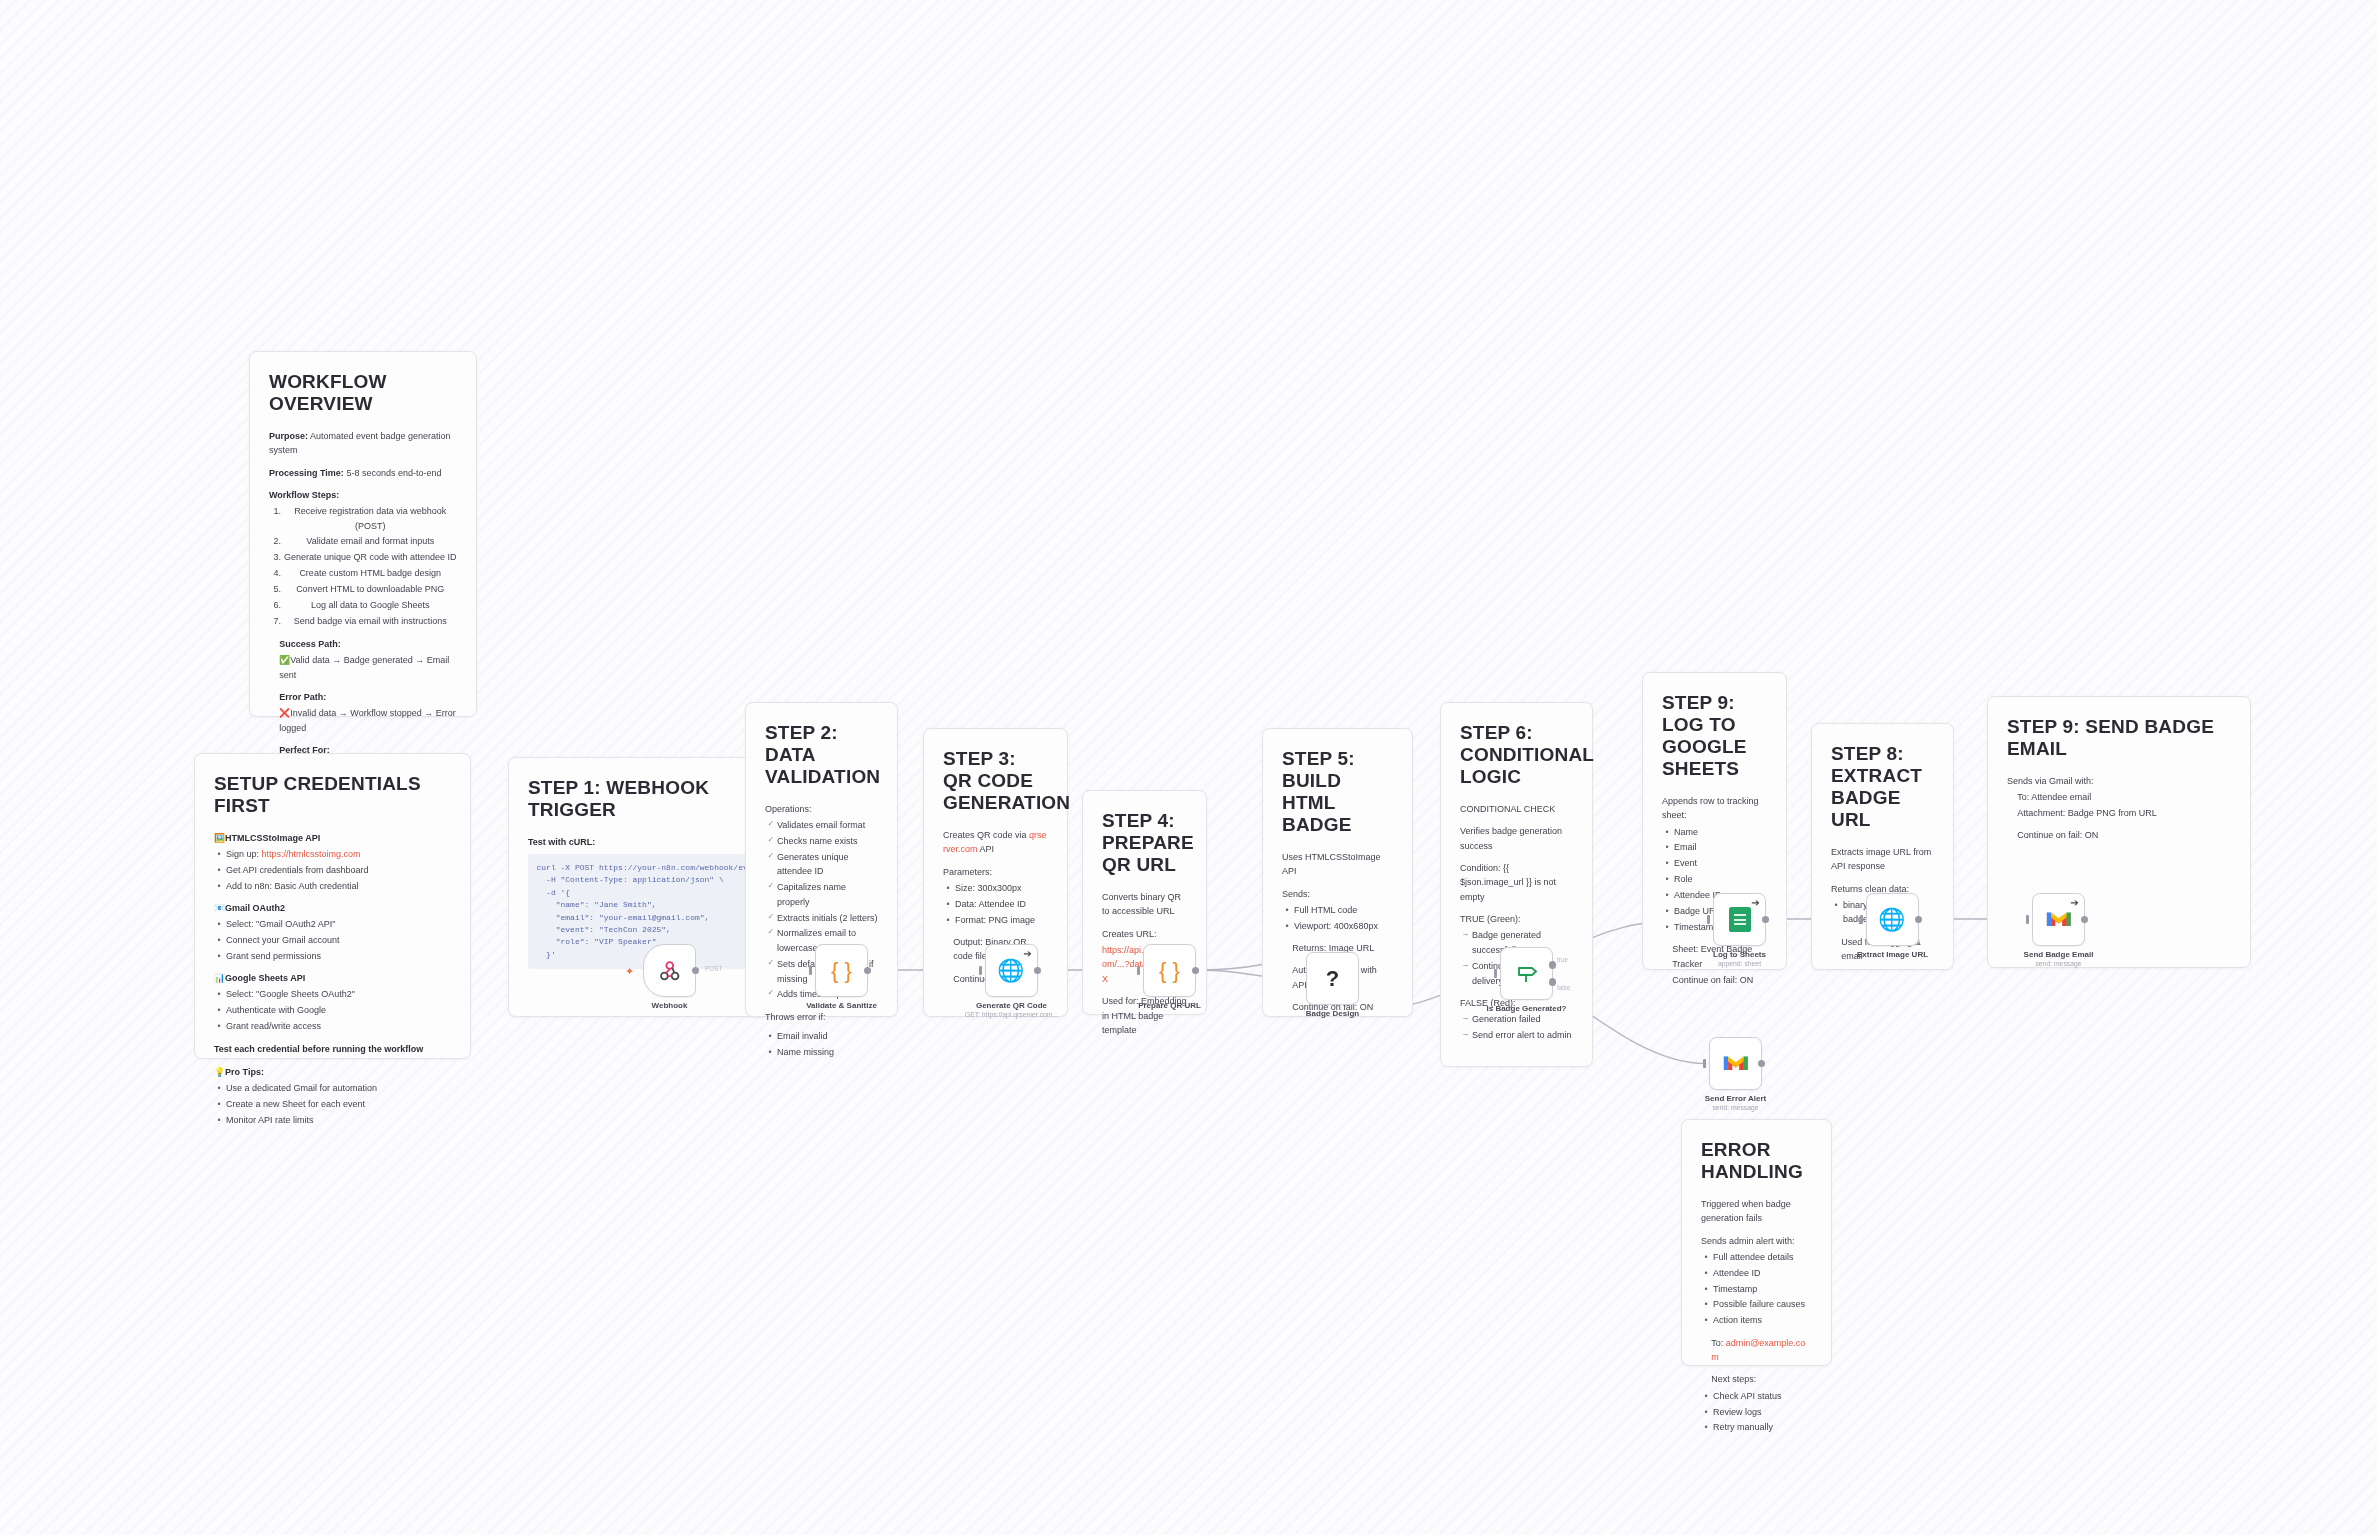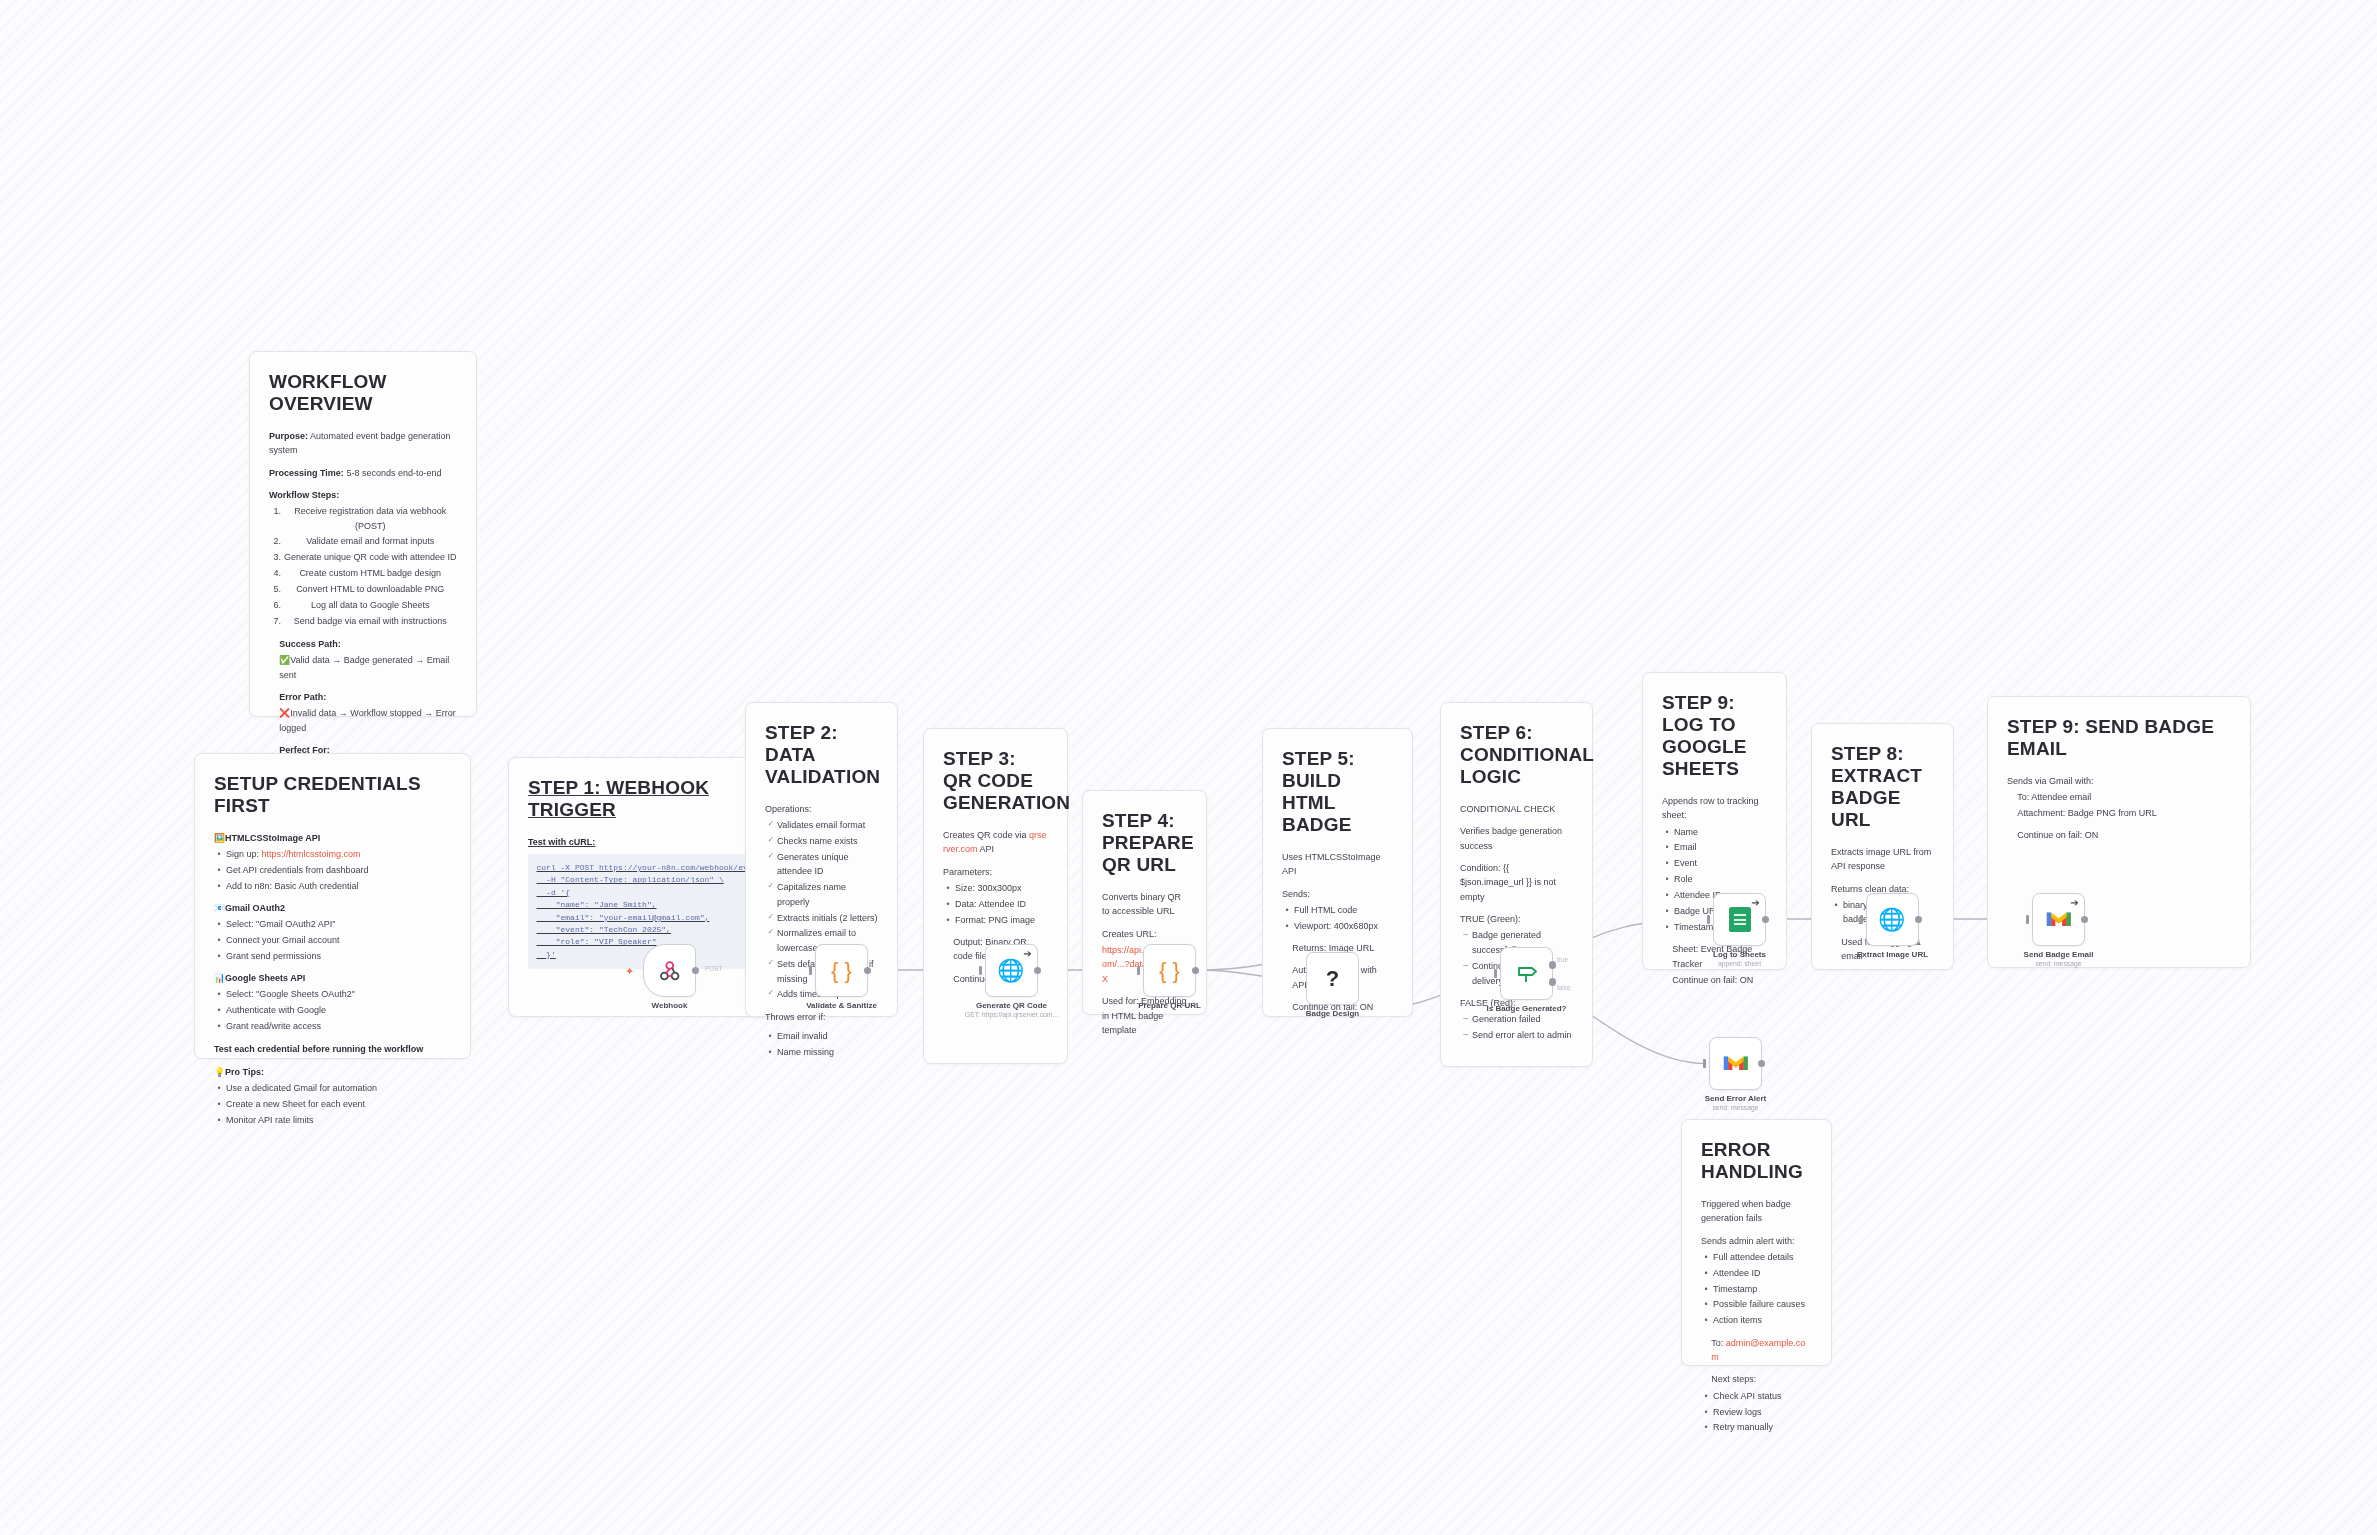--- a/index.html
+++ b/index.html
@@ -240,21 +240,21 @@
         <span class="ico">💡</span><b>Pro Tips:</b>
       </p>
       <ul class="bullet">
         <li>Use a dedicated Gmail for automation</li>
         <li>Create a new Sheet for each event</li>
         <li>Monitor API rate limits</li>
       </ul>
     </div>
   </div>
 
-  <div class="sticky" style="left:508px; top:757px; width:263px; height:260px;text-decoration:underline;">
+  <div class="sticky" style="left:508px; top:757px; width:263px; height:260px;">
     <h2>STEP 1: WEBHOOK TRIGGER</h2>
     <div class="body">
       <p class="tight"><b>Test with cURL:</b></p>
       <div class="code">curl -X POST https://your-n8n.com/webhook/event-badge \
   -H "Content-Type: application/json" \
   -d '{
     "name": "Jane Smith",
     "email": "your-email@gmail.com",
     "event": "TechCon 2025",
     "role": "VIP Speaker"
@@ -277,21 +277,21 @@
         <li>Adds timestamp</li>
       </ul>
       <p class="tight" style="margin-top:6.8px">Throws error if:</p>
       <ul class="bullet" style="margin-top:5.1px">
         <li>Email invalid</li>
         <li>Name missing</li>
       </ul>
     </div>
   </div>
 
-  <div class="sticky" style="left:923px; top:728px; width:145px; height:336px;">
+  <div class="sticky" style="left:923px; top:728px; width:145px; height:289px;">
     <h2>STEP 3: QR CODE GENERATION</h2>
     <div class="body">
       <p>
         <span>Creates QR code via </span><span class="link">qrserver.com</span><span> API</span>
       </p>
       <p class="tight">Parameters:</p>
       <ul class="bullet">
         <li>Size: 300x300px</li>
         <li>Data: Attendee ID</li>
         <li>Format: PNG image</li>

